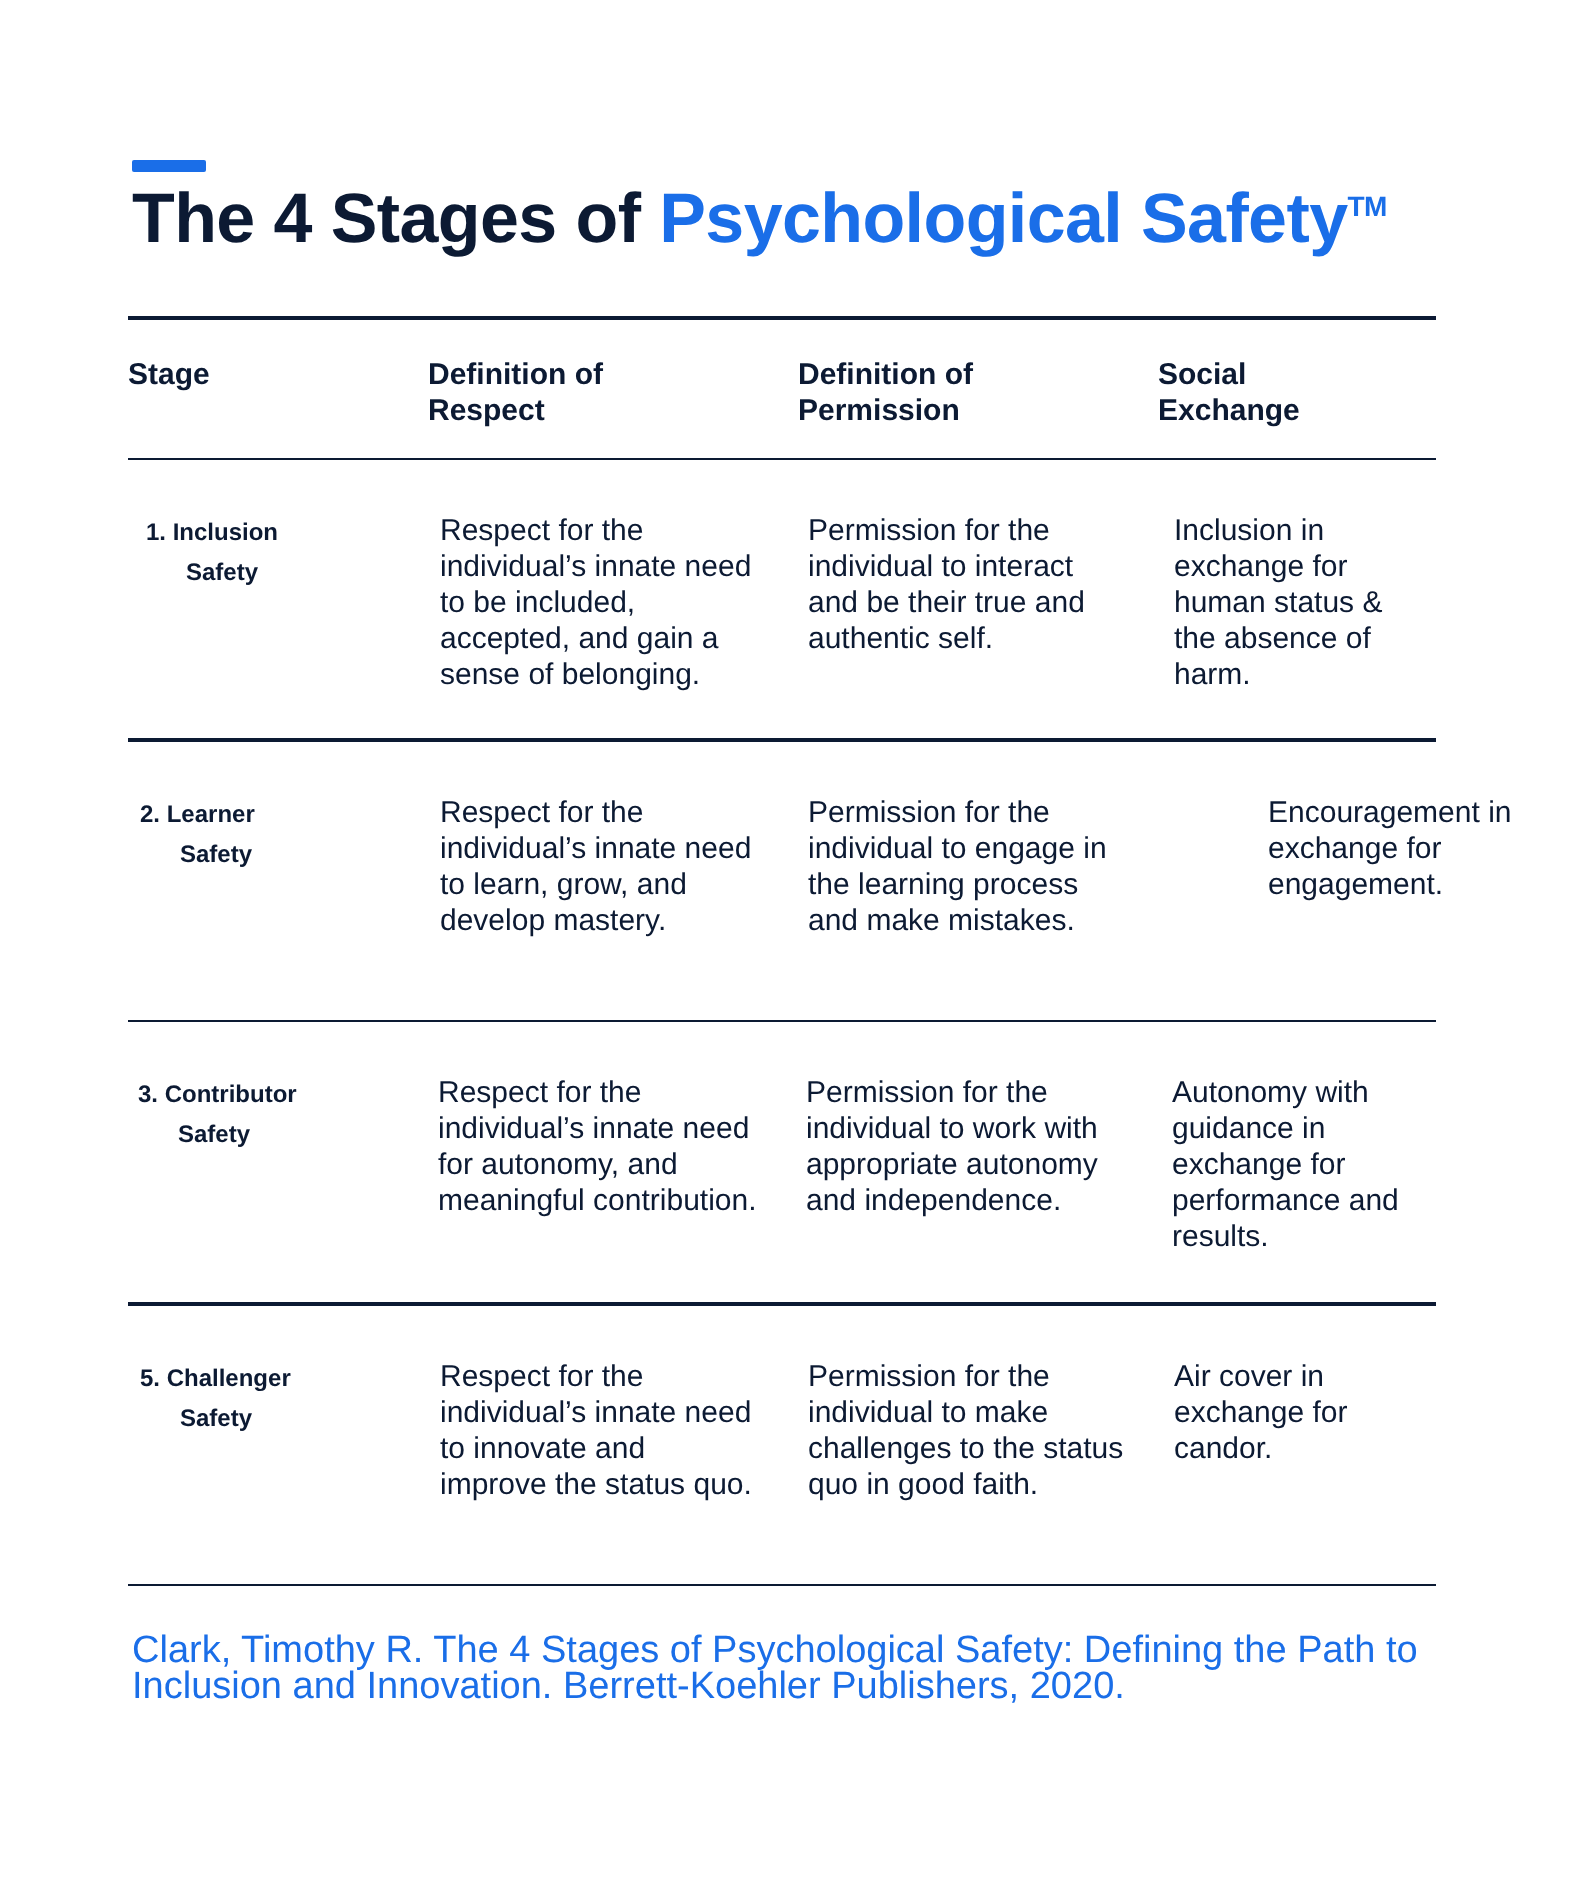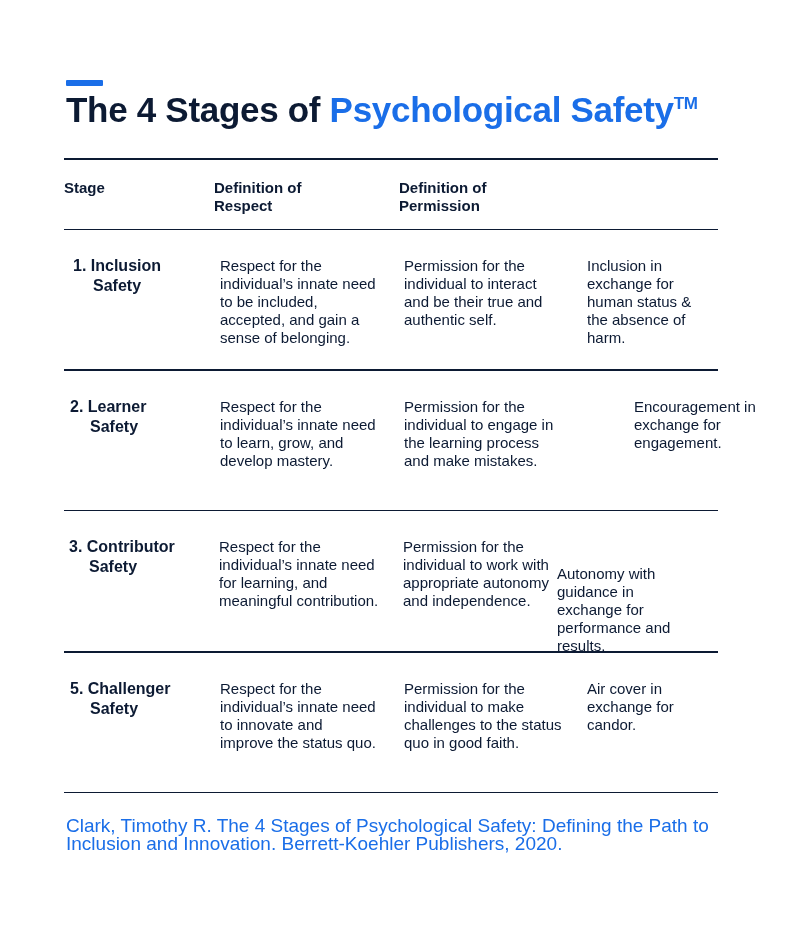--- a/index.html
+++ b/index.html
@@ -1,28 +1,28 @@
 <!DOCTYPE html>
 <html><head>
 <meta charset="utf-8">
 <style>
   html, body { margin: 0; padding: 0; background: #ffffff; }
   body { width: 797px; height: 947px; position: relative; overflow: hidden;
          font-family: "Liberation Sans", "DejaVu Sans", sans-serif; color: #0c1a33; }
   .accent-bar { position: absolute; left: 66px; top: 80px; width: 37px; height: 6px; background: #1a6ee8; border-radius: 1px; }
   .title { position: absolute; left: 66px; top: 88px; margin: 0; font-size: 35px; font-weight: bold; letter-spacing: -0.3px; white-space: nowrap; color: #0c1a33; line-height: 44px; }
   .title .blue { color: #1a6ee8; }
-  .title sup { font-size: 17px; vertical-align: 13px; line-height: 0; text-align: right; }
+  .title sup { font-size: 14px; vertical-align: 13px; line-height: 0; text-align: right; }
   .table { position: absolute; left: 64px; top: 158px; width: 654px; }
   .rule { height: 1.5px; background: #0c1a33; width: 654px; }
   .header-row { height: 69px; position: relative; }
   .hcell { position: absolute; top: 19px; text-align: left; font-size: 15px; font-weight: bold; line-height: 18px; color: #0c1a33; }
   .row { position: relative; }
   .cell { position: absolute; top: 27px; font-size: 15px; line-height: 18px; color: #0c1a33; }
-  .stage { font-weight: bold; font-size: 16px; line-height: 20px; top: 26px; }
+  .stage { font-weight: bold; font-size: 12px; line-height: 20px; top: 26px; }
   .stage .indent { display: block; padding-left: 20px; }
   .citation { position: absolute; left: 66px; top: 817px; width: 670px; font-size: 19px; line-height: 18px; color: #1a6ee8; margin: 0; }
 </style>
 </head>
 <body>
 
 <div class="accent-bar"></div>
 <h1 class="title"><span>The 4 Stages of </span><span class="blue">Psychological Safety</span><sup class="blue">TM</sup></h1>
 
 <div class="table">
@@ -31,20 +31,24 @@
     <div class="hcell" style="left:0;width:120px;">
       <span>Stage</span>
     </div>
     <div class="hcell" style="left:150px;width:135px;">
       <span>Definition of</span><br>
       <span>Respect</span>
     </div>
     <div class="hcell" style="left:335px;width:135px;">
       <span>Definition of</span><br>
       <span>Permission</span>
+    </div>
+    <div class="hcell" style="left:515px;width:135px;">
+      <span>Social</span><br>
+      <span>Exchange</span>
     </div>
   </div>
   <div class="rule"></div>
 
   <div class="row" style="height:139px;">
     <div class="cell stage" style="left:9px;width:140px;">
       <span>1. Inclusion</span>
       <span class="indent">Safety</span>
     </div>
     <div class="cell" style="left:340px;width:160px;">Permission for the individual to interact and be their true and authentic self.</div>
@@ -62,23 +66,23 @@
     <div class="cell" style="left:156px;width:160px;">Respect for the individual’s innate need to learn, grow, and develop mastery.</div>
     <div class="cell" style="left:523px;width:125px;margin-left:47px;">Encouragement in exchange for engagement.</div>
   </div>
   <div class="rule"></div>
 
   <div class="row" style="height:140px;">
     <div class="cell stage" style="left:5px;width:145px;">
       <span>3. Contributor</span>
       <span class="indent">Safety</span>
     </div>
-    <div class="cell" style="left:155px;width:160px;">Respect for the individual’s innate need for learning, and meaningful contribution.</div>
+    <div class="cell" style="left:155px;width:160px;">Respect for the individual’s innate need for autonomy, and meaningful contribution.</div>
     <div class="cell" style="left:339px;width:160px;">Permission for the individual to work with appropriate autonomy and independence.</div>
-    <div class="cell" style="left:493px;width:125px;margin-top:27px;">Autonomy with guidance in exchange for performance and results.</div>
+    <div class="cell" style="left:522px;width:125px;">Autonomy with guidance in exchange for performance and results.</div>
   </div>
   <div class="rule"></div>
 
   <div class="row" style="height:139px;">
     <div class="cell stage" style="left:6px;width:145px;">
       <span>5. Challenger</span>
       <span class="indent">Safety</span>
     </div>
     <div class="cell" style="left:156px;width:160px;">Respect for the individual’s innate need to innovate and improve the status quo.</div>
     <div class="cell" style="left:523px;width:125px;">Air cover in exchange for candor.</div>

